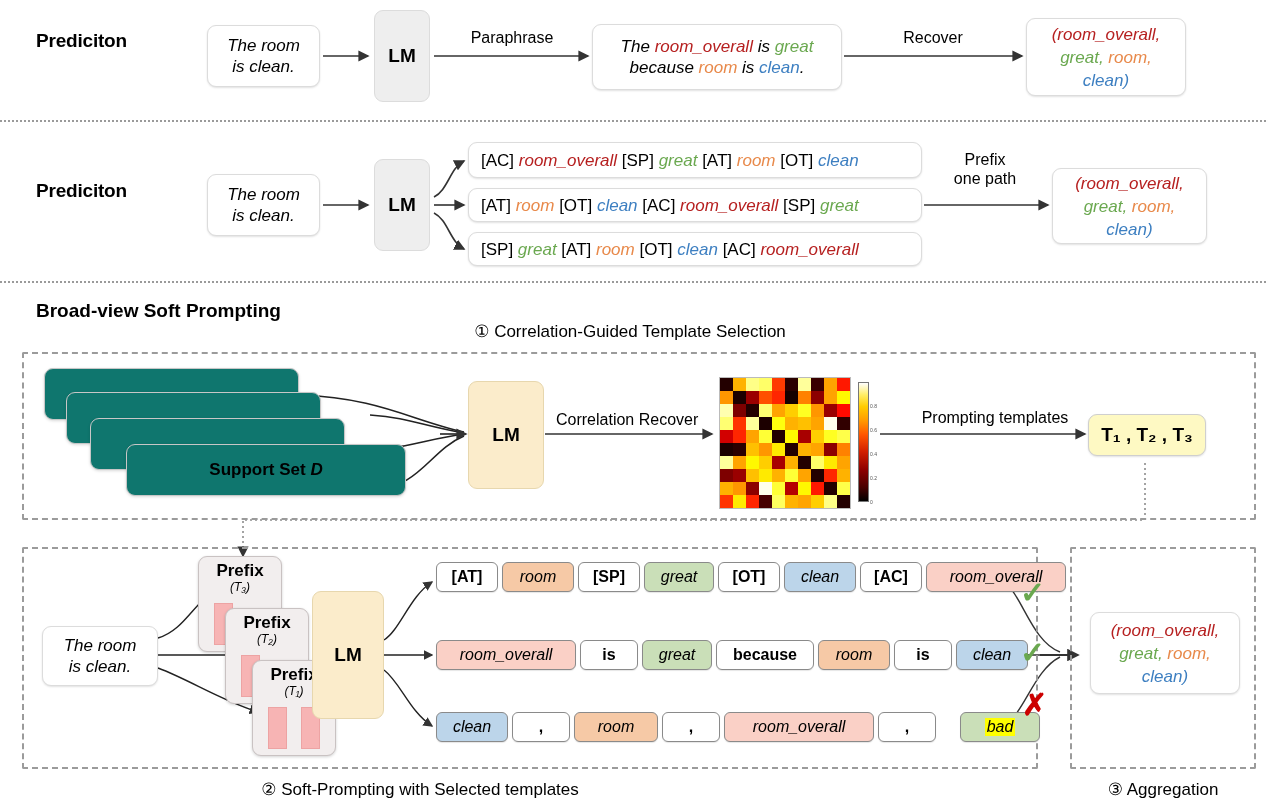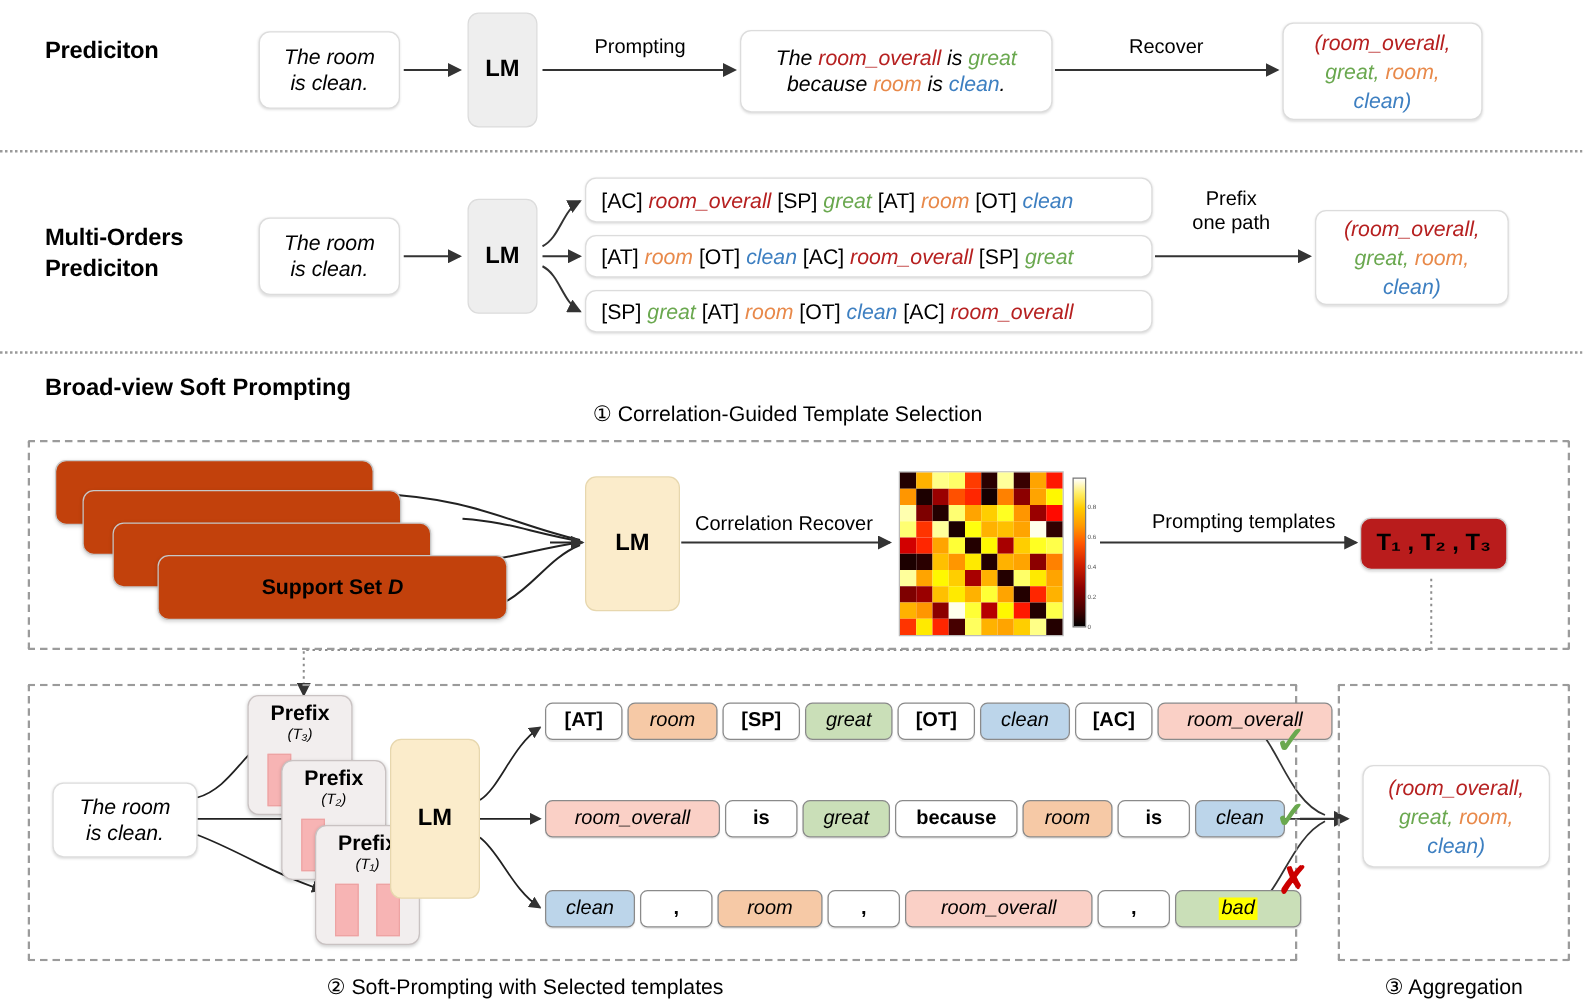--- a/index.html
+++ b/index.html
@@ -72,35 +72,35 @@
     text-align:center;font-weight:bold;font-size:17px;margin-top:4px;
   }
   .prefix .psub{
     text-align:center;font-size:12px;font-style:italic;margin-top:-1px;
   }
   .pbars{position:absolute;left:0;right:0;bottom:6px;
          display:flex;justify-content:space-evenly;align-items:flex-end;height:44px;}
   .pbar{width:17px;background:#f7b4b4;border:1px solid #eda3a3;}
   
   .tplcard{
-    box-sizing:border-box;background:#c2410c;border:1px solid #c7c7c7;border-radius:9px;
+    box-sizing:border-box;background:#0f766e;border:1px solid #c7c7c7;border-radius:9px;
     position:absolute;box-shadow:0 1px 3px rgba(0,0,0,.15);
     display:flex;align-items:center;justify-content:center;
     font-weight:bold;font-size:17px;
   }
   
   .heat{position:absolute;display:grid;}
   .heat div{width:100%;height:100%;}
   .cbar{position:absolute;}
   .cbar .grad{position:absolute;inset:0;
      background:linear-gradient(to top,#000000 0%,#4a0000 12%,#8b0000 26%,#d22000 42%,#ff5500 56%,#ff9900 68%,#ffcc00 80%,#ffee66 90%,#ffffff 100%);
      border:1px solid #777;}
   
   .tbox{
-    box-sizing:border-box;background:#b91c1c;border:1px solid #cfcfcf;border-radius:9px;
+    box-sizing:border-box;background:#fef9c3;border:1px solid #cfcfcf;border-radius:9px;
     display:flex;align-items:center;justify-content:center;
     font-weight:bold;font-size:19px;box-shadow:0 1px 2px rgba(0,0,0,.12);
   }
   
   .mark{position:absolute;font-size:30px;font-weight:bold;line-height:1;}
   .mark.ok{color:#6aa84f;}
   .mark.no{color:#cc0000;}
   svg{position:absolute;left:0;top:0;overflow:visible;}
 </style>
 </head>
@@ -156,21 +156,21 @@
   <line x1="996" y1="655" x2="1062" y2="655" stroke="#333" stroke-width="1.4"></line>
   <path d="M996 728 C 1022 726, 1030 672, 1060 657" stroke="#333" stroke-width="1.4" fill="none"></path>
   <line x1="1040" y1="655" x2="1078" y2="655" stroke="#333" stroke-width="1.8" marker-end="url(#ah)"></line>
 </svg>
 
 <div class="abs lmbox" style="left:374px;top:10px;width:56px;height:92px;">
   <span>LM</span>
 </div>
 
 <div class="abs arrowlabel" style="left:437px;top:28px;width:150px;">
-  <span>Prompting</span>
+  <span>Paraphrase</span>
 </div>
 
 <div class="abs card" style="left:592px;top:24px;width:250px;height:66px;">
   <div class="sent" style="padding:0 10px;">
     <div>
       <span>The </span><span class="c-red">room_overall</span><span> is </span><span class="c-green">great</span>
     </div>
     <div>
       <span>because </span><span class="c-orange">room</span><span> is </span><span class="c-blue">clean</span><span>.</span>
     </div>
@@ -185,21 +185,20 @@
   <div class="tuple">
     <div><span class="c-red">(</span><span class="c-red">room_overall,</span></div>
     <div><span class="c-green">great,</span> <span class="c-orange">room,</span></div>
     <div><span class="c-blue">clean</span><span class="c-blue">)</span></div>
   </div>
 </div>
 
 <div class="abs dotsep" style="left:0px;top:120px;width:1266px;"></div>
 
 <div class="abs rowlabel" style="left:36px;top:178px;width:180px;">
-  <div>Multi-Orders</div>
   <div>Prediciton</div>
 </div>
 
 <div class="abs card" style="left:207px;top:174px;width:113px;height:62px;">
   <div class="sent">
     <div>The room</div>
     <div>is clean.</div>
   </div>
 </div>
 
@@ -442,21 +441,21 @@
     <div class="chip bold" style="width: 58px;">is</div>
     <div class="chip blue w" style="width: 72px;">clean</div>
   </div>
 <div class="abs" style="left:436px;top:712px;display:flex;gap:4px;">
     <div class="chip blue w" style="width: 72px;">clean</div>
     <div class="chip bold" style="width: 58px;">,</div>
     <div class="chip orange w" style="width: 84px;">room</div>
     <div class="chip bold" style="width: 58px;">,</div>
     <div class="chip pink w" style="width: 150px;">room_overall</div>
     <div class="chip bold" style="width: 58px;">,</div>
-    <div class="chip green w" style="width: 101px;">
+    <div class="chip green w" style="width: 80px; margin-left: 20px;">
       <span class="hl">bad</span>
     </div>
   </div>
 
 <div class="mark ok" style="left:1020px;top:578px;">✓</div>
 <div class="mark ok" style="left:1020px;top:638px;">✓</div>
 <div class="mark no" style="left:1022px;top:690px;">✗</div>
 
 <div class="abs dashbox" style="left:1070px;top:547px;width:186px;height:222px;"></div>
 

